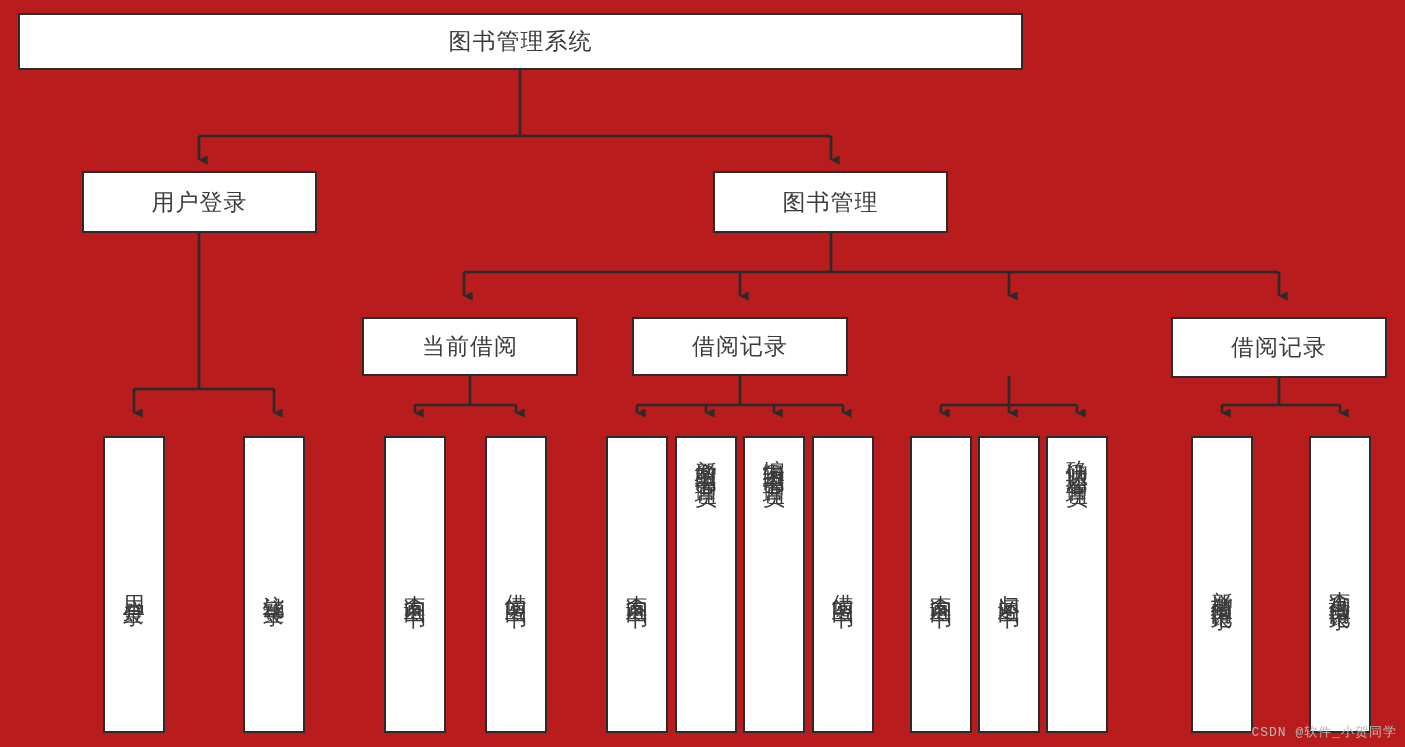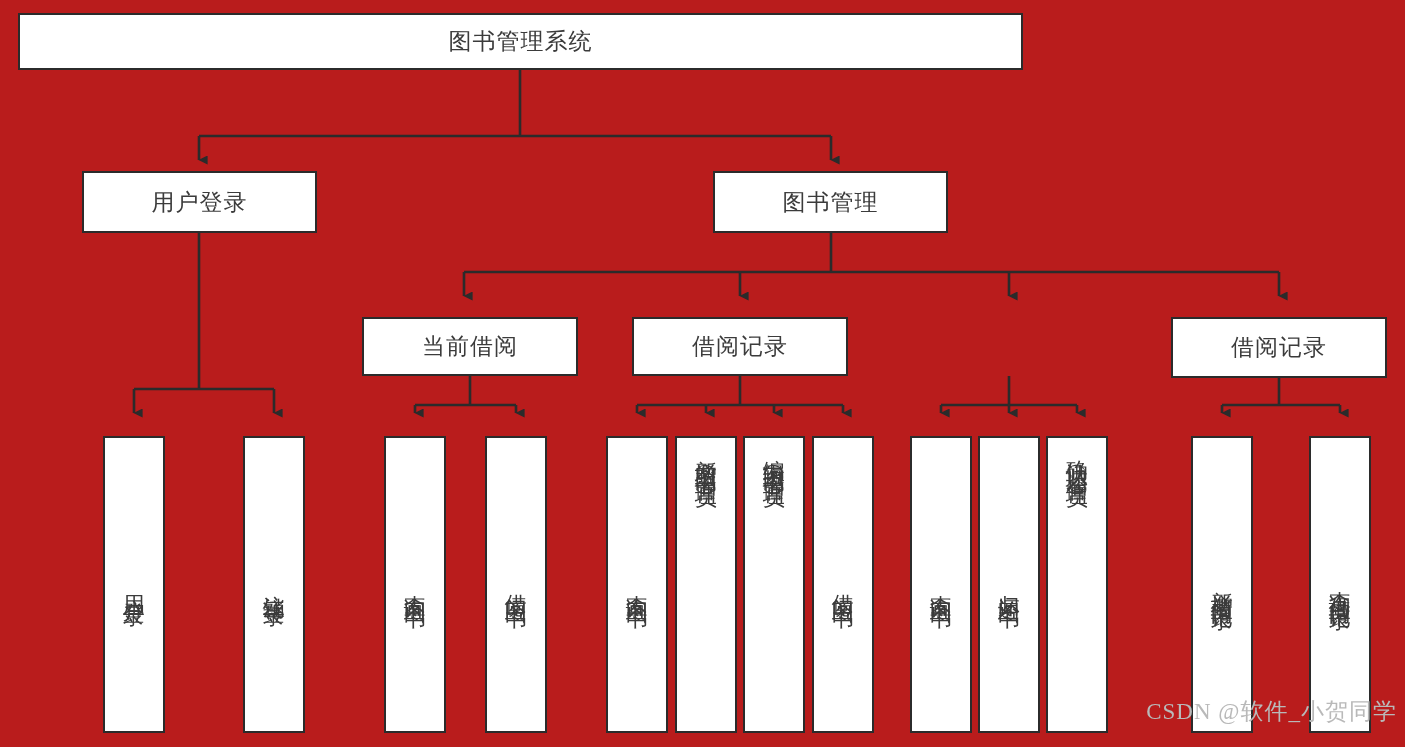--- a/index.html
+++ b/index.html
@@ -60,27 +60,27 @@
     padding-top: 0;
   }
   .node.vertical .vtext {
     writing-mode: vertical-rl;
     text-orientation: upright;
     white-space: nowrap;
   }
   #watermark {
     position: absolute;
     right: 8px;
-    bottom: 20px;
-    font-size: 23px;
+    bottom: 6px;
+    font-size: 13px;
     color: #b9b9b9;
     letter-spacing: 1px;
     z-index: 5;
     white-space: nowrap;
-    font-family: Liberation Serif, serif;
+    font-family: Liberation Mono, monospace;
   }
 </style>
 </head>
 <body>
 
 <div id="diagram-root">
 
   <svg id="edge-layer" viewBox="0 0 1405 747" width="1405" height="747">
     <defs>
       <marker id="arrowhead" markerWidth="10" markerHeight="10" refX="4.5" refY="8.6" orient="auto" markerUnits="userSpaceOnUse">

